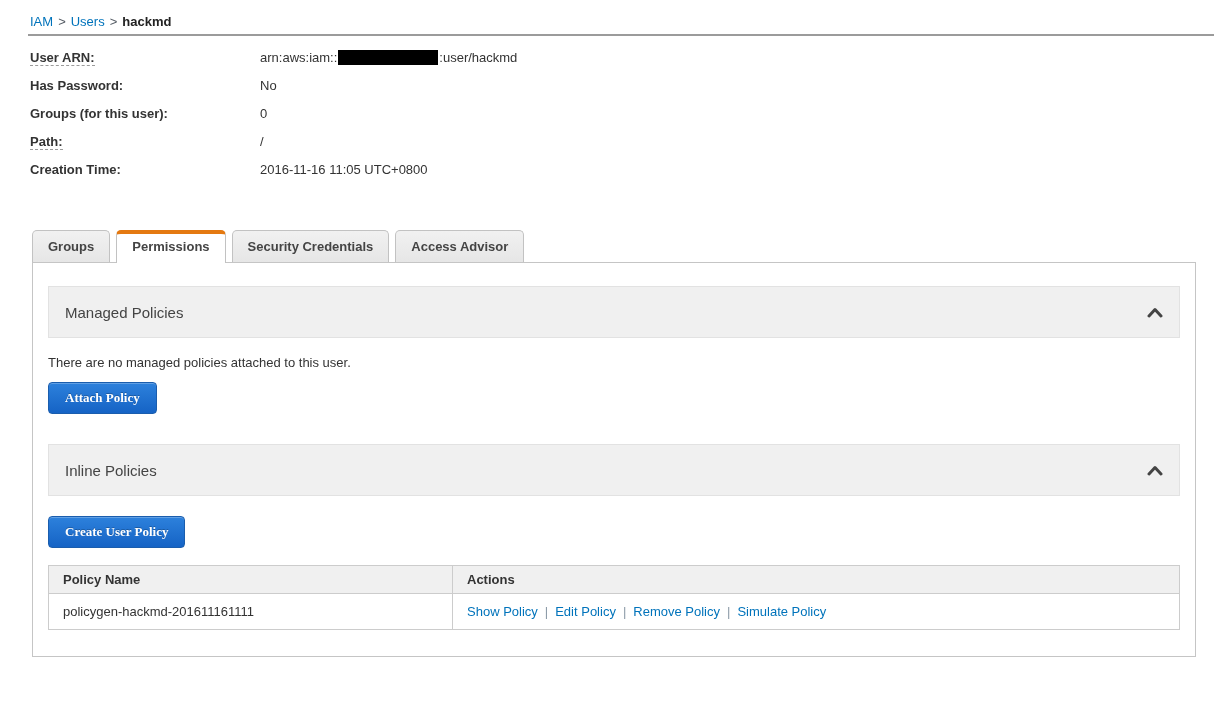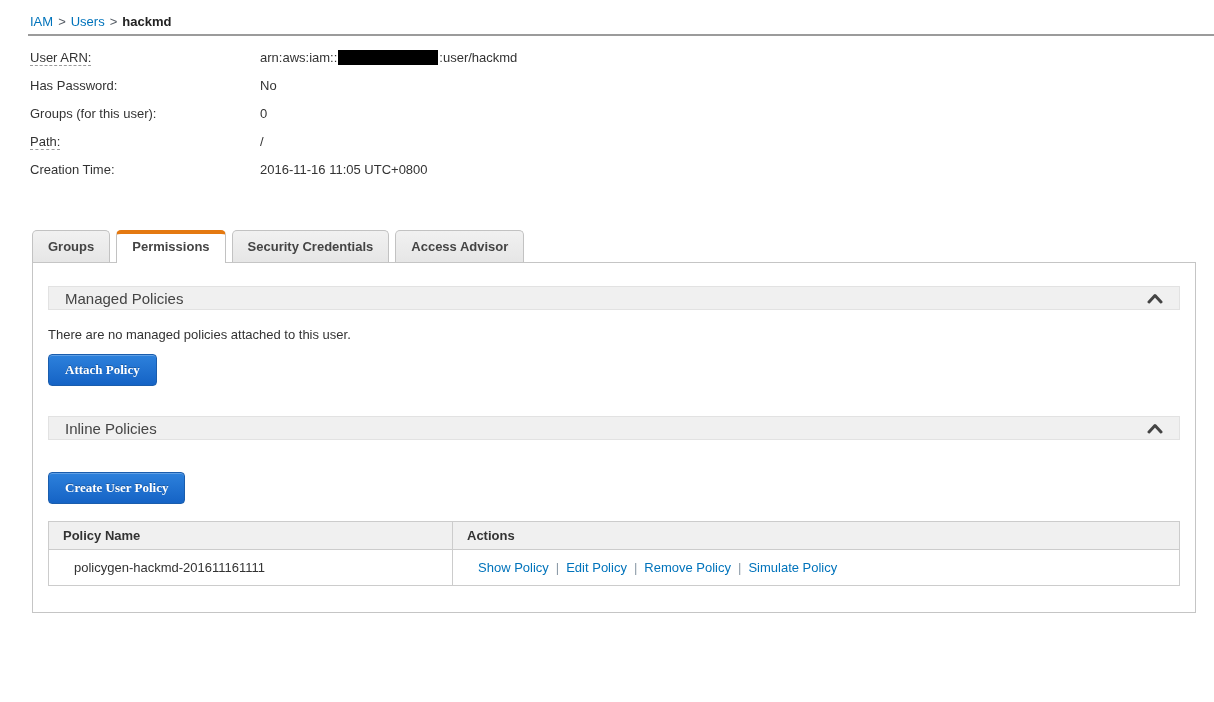--- a/index.html
+++ b/index.html
@@ -27,21 +27,21 @@
     border-top: 6px solid #555;
     margin: 2px 9px 0 3px;
     cursor: pointer;
   }
   .summary-title { font-size: 16px; color: #444; }
   .summary-rule { height: 2px; background: #9b9b9b; margin: 5px -18px 0 -2px; }
 
   
   .summary-fields { margin-top: 8px; }
   .field-row { display: flex; line-height: 28px; }
-  .field-label { width: 230px; font-weight: normal; color: #333; }
+  .field-label { width: 230px; font-weight: bold; color: #333; }
   .field-label .lbl { display: inline; }
   .field-label .dashed { border-bottom: 1px dashed #9b9b9b; cursor: help; }
   .field-value { color: #333; }
   .redacted {
     display: inline-block;
     width: 100px; height: 15px;
     background: #000;
     vertical-align: text-bottom;
     margin: 0 1px;
   }
@@ -74,21 +74,21 @@
     background: #fff;
     padding: 23px 15px 26px 15px;
     position: relative;
     z-index: 1;
   }
 
   
   .section-header {
     background: #f0f0f0;
     border: 1px solid #e2e2e2;
-    height: 24px;
+    height: 52px;
     display: flex;
     align-items: center;
     justify-content: space-between;
     padding: 8px 16px;
     cursor: pointer;
   }
   .section-title { font-size: 15px; color: #444; }
   .chevron-up { display: inline-flex; }
 
   .managed-msg { margin-top: 17px; color: #333; }
@@ -102,42 +102,42 @@
     border-radius: 4px;
     color: #fff;
     font-weight: bold;
     font-size: 13px;
     font-family: Liberation Serif, serif;
     padding: 7px 16px;
     cursor: pointer;
     text-shadow: 0 -1px 0 rgba(0,0,0,0.25);
     box-shadow: inset 0 1px 0 rgba(255,255,255,0.25);
   }
-  .btn-create { margin-top: 32px; }
+  .btn-create { margin-top: 20px; }
 
   .inline-section-header { margin-top: 30px; gap: 39px; }
 
   
   .policy-table {
     width: 100%;
     margin-top: 17px;
     border-collapse: collapse;
   }
   .policy-table th, .policy-table td {
     border: 1px solid #ccc;
     text-align: left;
     font-size: 13px;
   }
   .policy-table th {
     background: #f0f0f0;
     font-weight: bold;
     color: #333;
     padding: 6px 14px;
   }
-  .policy-table td { padding: 10px 25px; color: #333; }
+  .policy-table td { padding: 10px 14px; color: #333; }
   .policy-table .col-name { width: 404px; }
   .actions-cell a { color: #0073bb; text-decoration: none; cursor: pointer; }
   .actions-cell .pipe { color: #8b9aa7; margin: 0 7px; }
 </style>
 </head>
 <body>
 
 <div class="page">
 
   <div class="breadcrumb">

